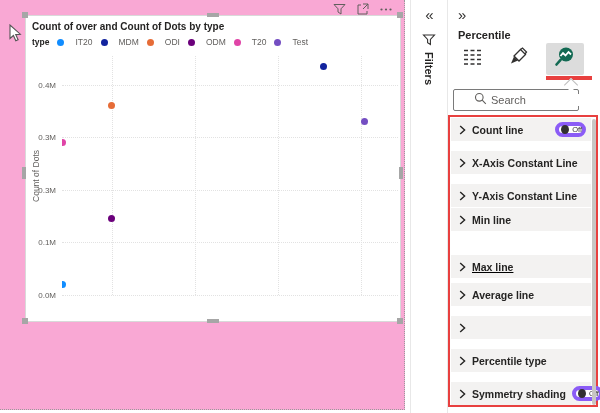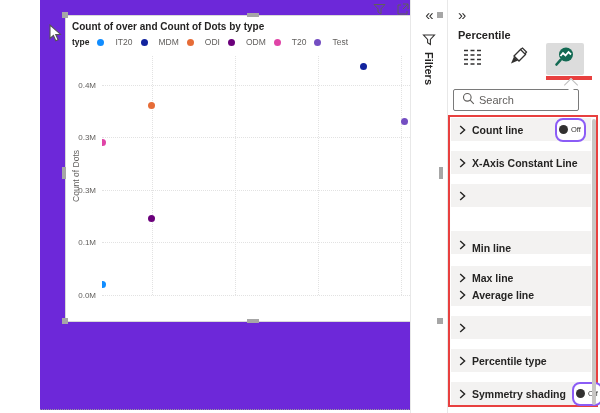--- a/index.html
+++ b/index.html
@@ -1,21 +1,21 @@
 <!DOCTYPE html>
 <html><head>
 <meta charset="utf-8">
 <style>
   * { box-sizing: border-box; margin: 0; padding: 0; }
   html,body { width:600px; height:413px; background:#fff; overflow:hidden;
               font-family:"Liberation Sans", sans-serif; position:relative; }
 
   
   .canvas-page { position:absolute; left:0; top:0; width:405px; height:410px;
-                 border-right:1px dotted #9a9a9a; border-bottom:1px dotted #9a9a9a; background:#6d28d9;margin-left:40px; }
+                 border-right:1px dotted #9a9a9a; border-bottom:1px dotted #9a9a9a; background:#f9a8d4; }
 
   .visual-frame { position:absolute; left:25px; top:15px; width:376px; height:307px;
                   border:1px solid #d9d9d9; background:#fff; }
 
   .handle { position:absolute; background:#a6a6a6; z-index:3; }
 
   .visual-toolbar { position:absolute; left:332px; top:2px; display:flex; gap:8px; align-items:center; }
   .visual-toolbar .tbi { width:15px; height:15px; display:flex; align-items:center; justify-content:center; }
 
   
@@ -63,30 +63,30 @@
 
   .tabs { position:absolute; left:37px; top:43px; width:153px; height:34px; }
   .tab { position:absolute; top:0; width:38px; height:32px; display:flex; align-items:center;
          justify-content:center; border-radius:2px; }
   .tab.selected { background:#dcdcdc; }
   .tab-underline { position:absolute; left:98px; top:33px; width:46px; height:4px; }
   .notch { position:absolute; left:155px; top:80px; width:10px; height:10px; background:#fff;
            border-left:1px solid #bdbdbd; border-top:1px solid #bdbdbd; transform:rotate(45deg); z-index:2; }
 
   .searchbox { position:absolute; left:42px; top:89px; width:126px; height:22px; border:1px solid #7a7a7a;
-               border-radius:2px; display:flex; align-items:center; padding:0 8px; gap:4px; background:#fff; }
+               border-radius:2px; display:flex; align-items:center; padding:0 20px; gap:4px; background:#fff; }
   .searchbox input { border:none; outline:none; width:90px; font-size:11px; color:#252423;
                      font-family:"Liberation Sans", sans-serif; }
   .searchbox input::placeholder { color:#605e5c; }
 
   .red-box { position:absolute; left:37px; top:115px; width:150px; height:292px; border:2px solid #e8403f; }
   .a-row { position:absolute; left:1px; width:140px; height:23px; background:#f3f2f1;
            display:flex; align-items:center; padding:0 5px 0 8px; gap:6px; }
   .a-row .lbl { font-size:10.5px; font-weight:700; color:#252423; flex:1; white-space:nowrap; }
-  .toggle { width:31px; height:24px; border:2px solid #8b5cf6; border-radius:8px; display:flex;
+  .toggle { width:31px; height:15px; border:4px solid #8b5cf6; border-radius:8px; display:flex;
             align-items:center; background:#fff; flex:none; }
   .toggle .knob { width:9px; height:9px; border-radius:50%; background:#323130; margin-left:2px; }
   .toggle .t-lbl { font-size:7.5px; color:#323130; margin-left:3px; }
   .scrollbar { position:absolute; left:142px; top:2px; width:4px; height:286px;
                background:#c8c6c4; border-radius:2px; }
 </style>
 </head>
 <body>
 
 <div class="canvas-page">
@@ -272,28 +272,29 @@
         <div class="a-row" style="top: 34px;">
           <span><svg width="7" height="10" viewBox="0 0 7 10">
               <path d="M1.2 1l4.4 4-4.4 4" fill="none" stroke="#252423" stroke-width="1.4"></path>
             </svg></span>
           <span class="lbl">X-Axis Constant Line</span>
         </div>
         <div class="a-row" style="top: 67px;">
           <span><svg width="7" height="10" viewBox="0 0 7 10">
               <path d="M1.2 1l4.4 4-4.4 4" fill="none" stroke="#252423" stroke-width="1.4"></path>
             </svg></span>
-        </div>
-        <div class="a-row" style="top: 114px; align-items: flex-end;">
+          <span class="lbl">Y-Axis Constant Line</span>
+        </div>
+        <div class="a-row" style="top: 91px;">
           <span><svg width="7" height="10" viewBox="0 0 7 10">
               <path d="M1.2 1l4.4 4-4.4 4" fill="none" stroke="#252423" stroke-width="1.4"></path>
             </svg></span>
           <span class="lbl">Min line</span>
         </div>
-        <div class="a-row" style="top: 149px;">
+        <div class="a-row" style="top: 138px; text-decoration: underline;">
           <span><svg width="7" height="10" viewBox="0 0 7 10">
               <path d="M1.2 1l4.4 4-4.4 4" fill="none" stroke="#252423" stroke-width="1.4"></path>
             </svg></span>
           <span class="lbl">Max line</span>
         </div>
         <div class="a-row" style="top: 166px;">
           <span><svg width="7" height="10" viewBox="0 0 7 10">
               <path d="M1.2 1l4.4 4-4.4 4" fill="none" stroke="#252423" stroke-width="1.4"></path>
             </svg></span>
           <span class="lbl">Average line</span>

